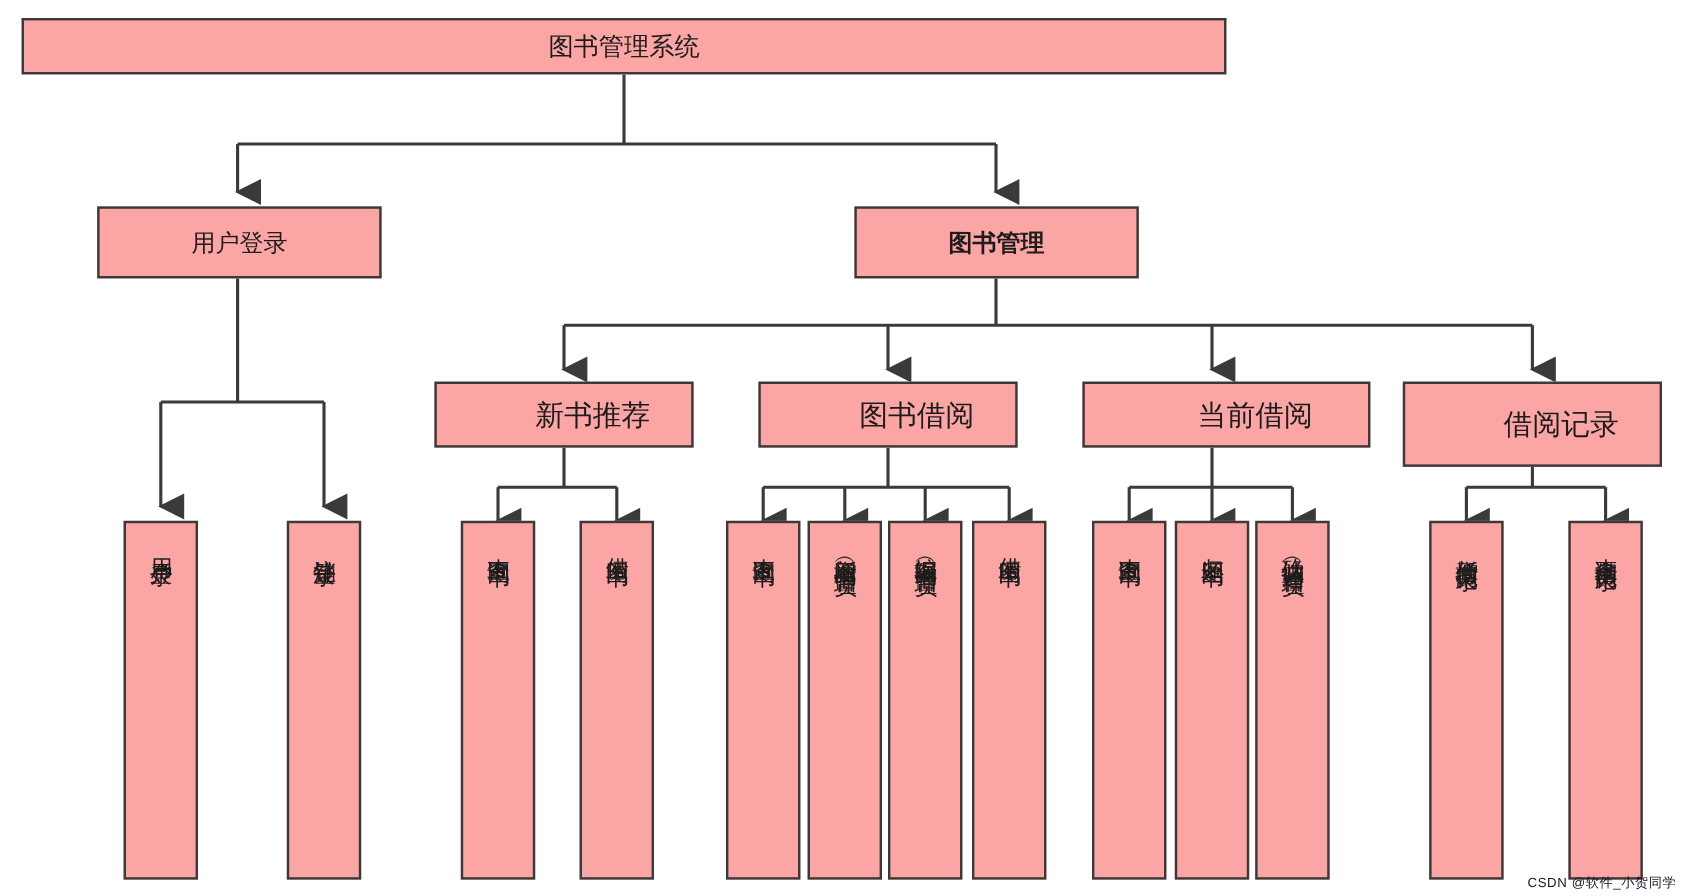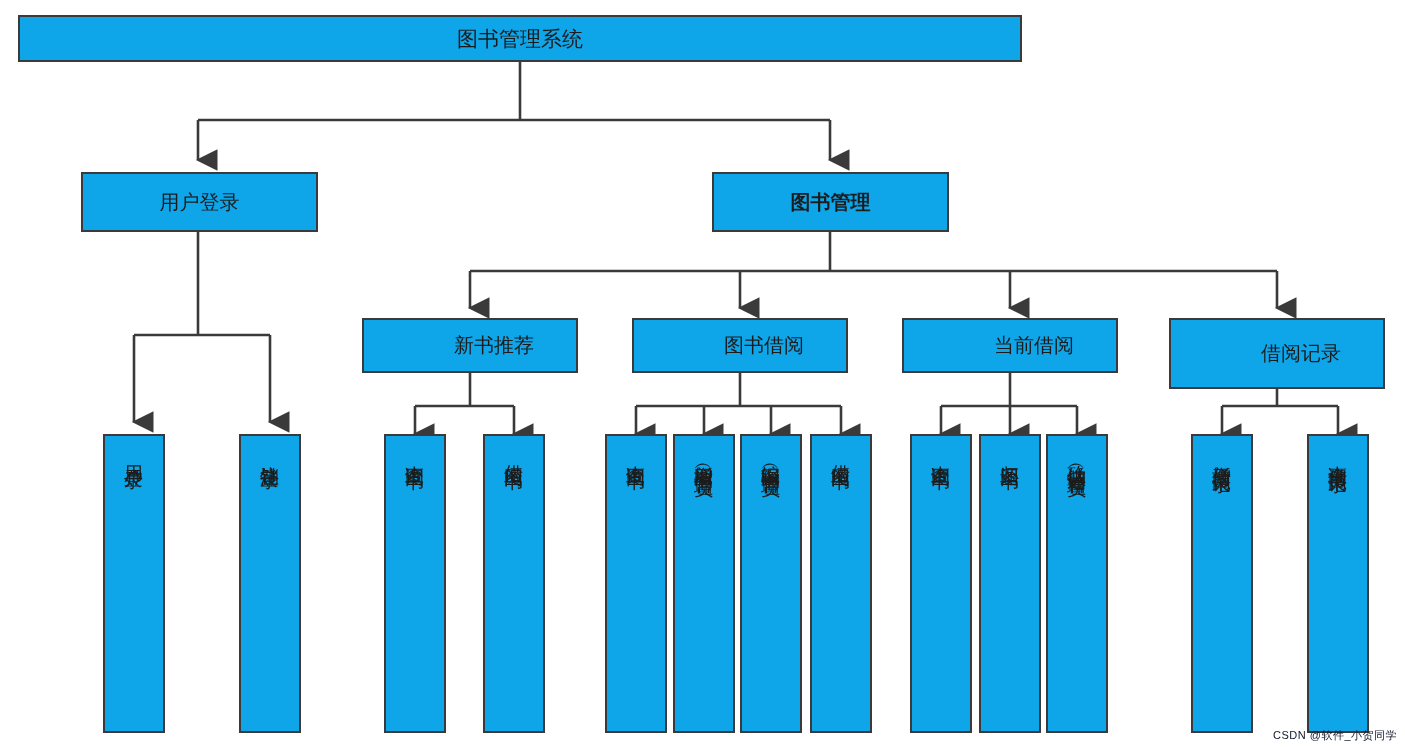--- a/index.html
+++ b/index.html
@@ -22,35 +22,35 @@
     position: absolute;
     left: 0;
     top: 0;
     width: 1405px;
     height: 747px;
     pointer-events: none;
   }
   .node {
     position: absolute;
     box-sizing: border-box;
-    background: #0ea5e9;
+    background: #fca5a5;
     border: 2px solid #3a3a3a;
     display: flex;
     align-items: center;
     justify-content: center;
     color: #1c1c1c;
   }
   .node.root {
     font-size: 21px;
   }
   .node.lvl1 {
     font-size: 20px;
   }
   .node.lvl2 {
-    font-size: 20px;
+    font-size: 24px;
     padding-left: 48px;
   }
   .node.leaf {
     font-size: 19px;
     align-items: flex-start;
     justify-content: center;
     padding-top: 14px;
   }
   .vtext {
     writing-mode: vertical-rl;
@@ -141,21 +141,21 @@
   <div class="node lvl1" style="left:712px; top:172px; width:237px; height:60px;font-weight:bold;">
     <span>图书管理</span>
   </div>
 
   <div class="node lvl2" style="left:362px; top:318px; width:216px; height:55px;">
     <span>新书推荐</span>
   </div>
   <div class="node lvl2" style="left:632px; top:318px; width:216px; height:55px;">
     <span>图书借阅</span>
   </div>
-  <div class="node lvl2" style="left:902px; top:318px; width:216px; height:55px;">
+  <div class="node lvl2" style="left:902px; top:318px; width:240px; height:55px;">
     <span>当前借阅</span>
   </div>
   <div class="node lvl2" style="left:1169px; top:318px; width:216px; height:71px;">
     <span>借阅记录</span>
   </div>
 
   <div class="node leaf leaf-short" style="left:103px; top:434px; width:62px; height:299px;">
     <span class="vtext">用户登录</span>
   </div>
   <div class="node leaf leaf-short" style="left:239px; top:434px; width:62px; height:299px;">

